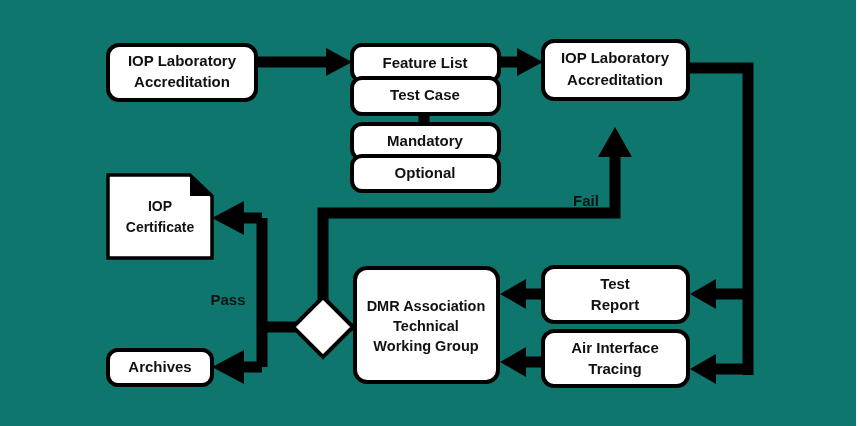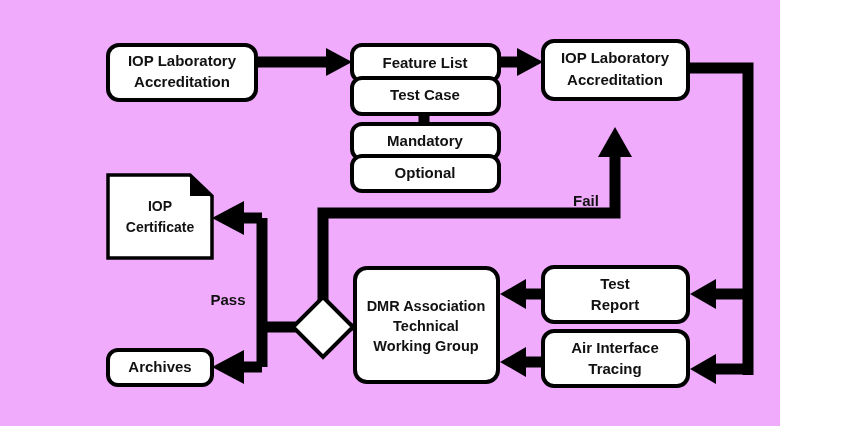--- a/index.html
+++ b/index.html
@@ -2,23 +2,23 @@
 <html><head>
 <meta charset="utf-8">
 <style>
   html, body {
     margin: 0;
     padding: 0;
     background: #ffffff;
   }
   #canvas {
     position: relative;
-    width: 780px;
+    width: 856px;
     height: 426px;
-    background: #f0abfc;
+    background: #0f766e;
     font-family: "Liberation Sans", sans-serif;
     overflow: hidden;
   }
   #diagram-svg {
     position: absolute;
     left: 0;
     top: 0;
     width: 860px;
     height: 426px;
   }

